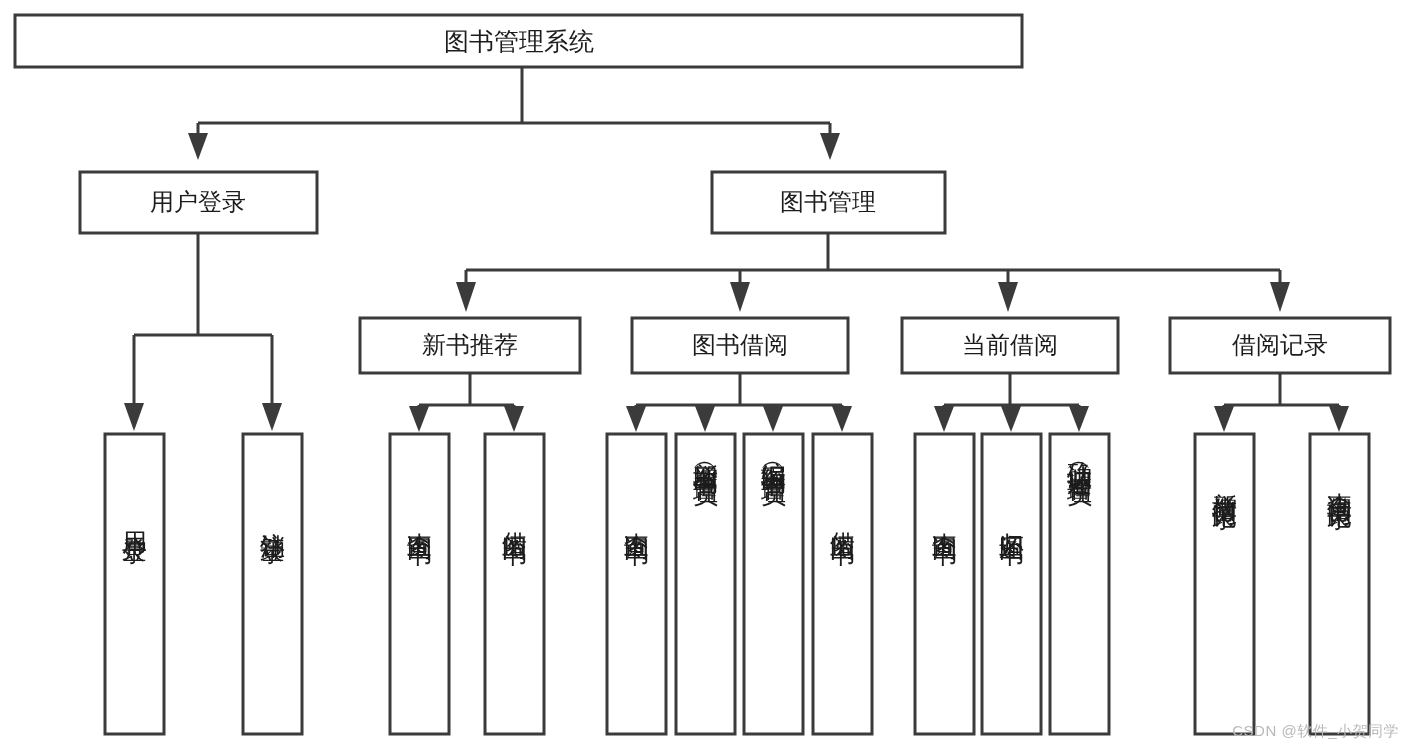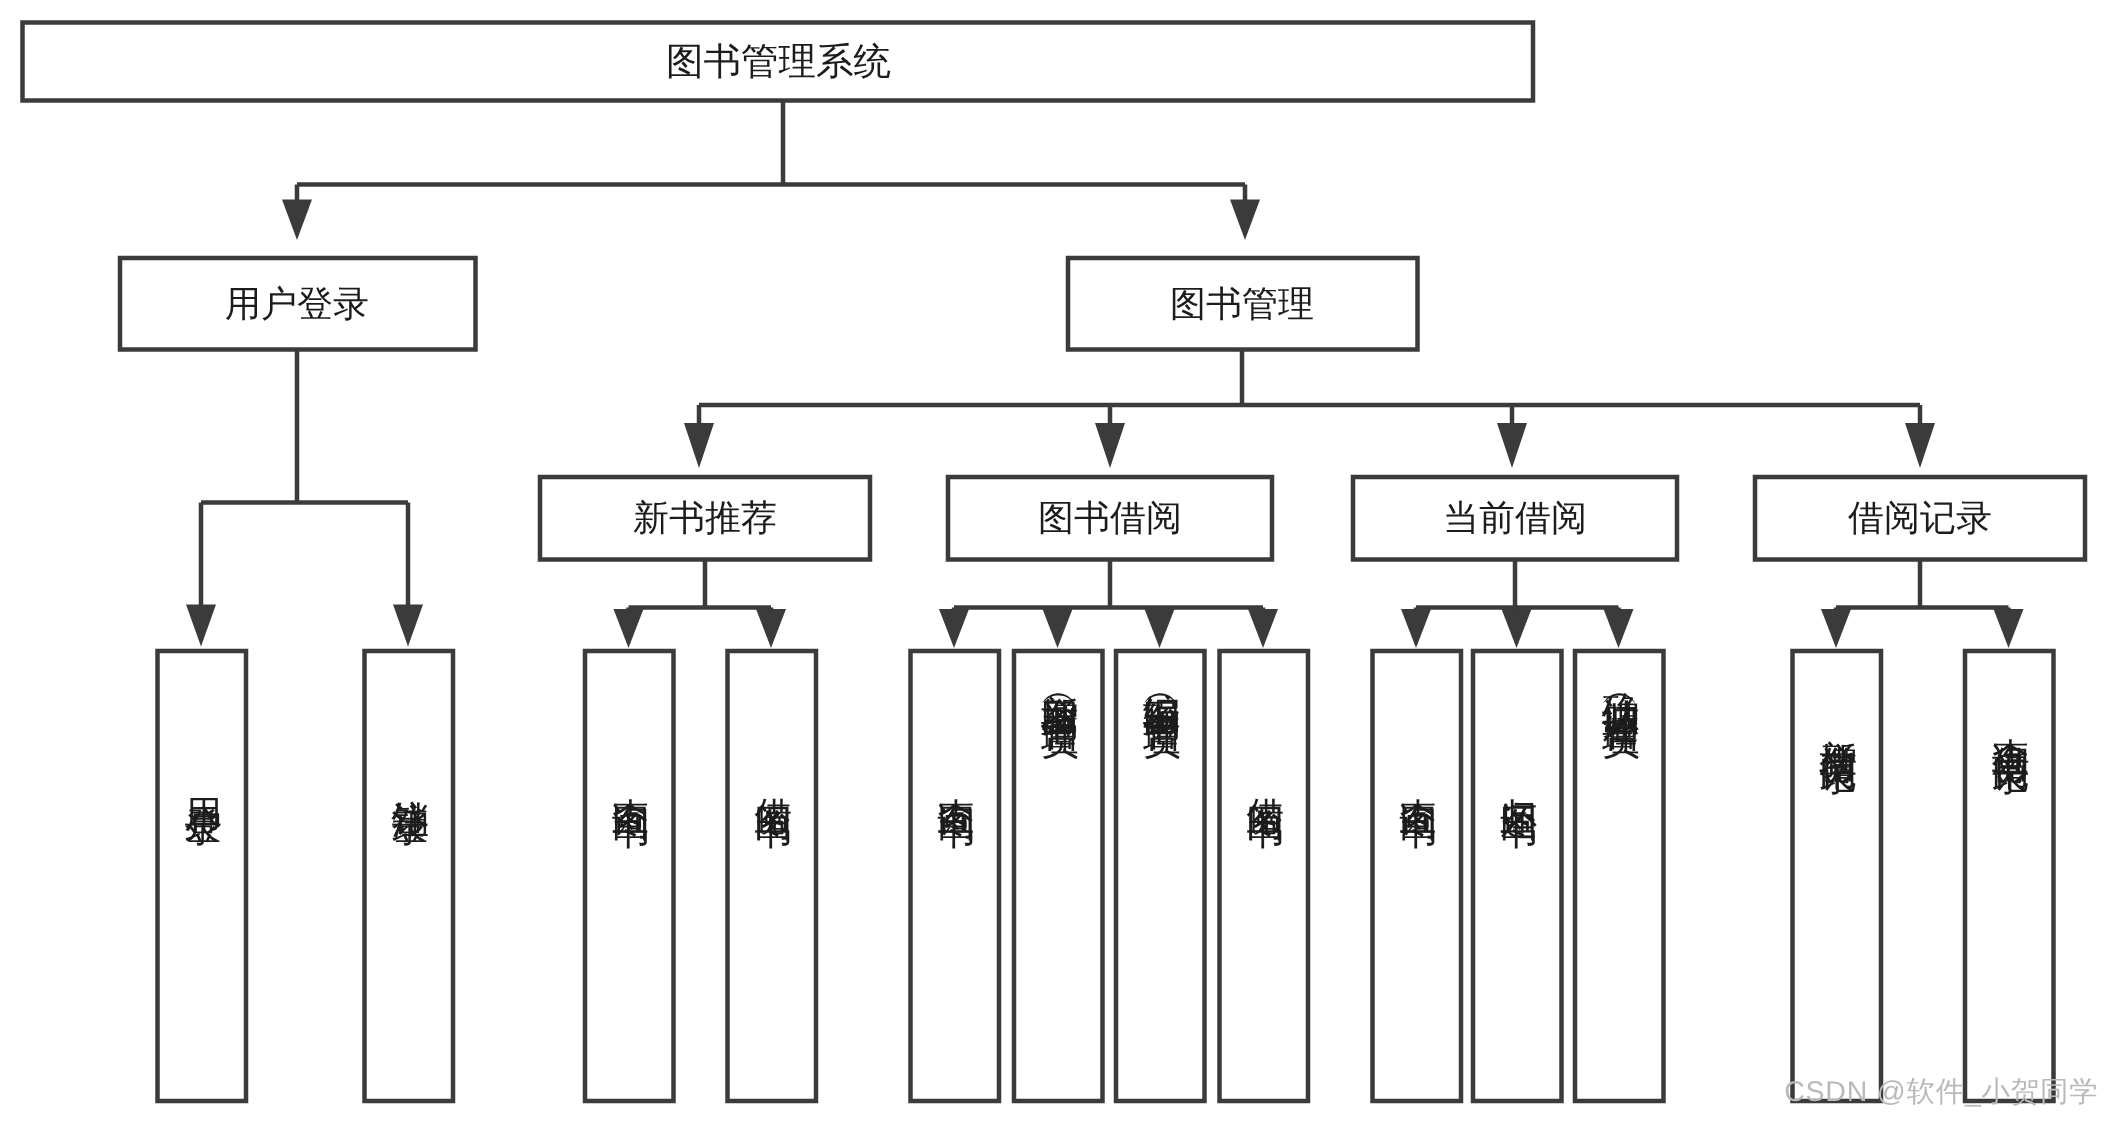--- a/index.html
+++ b/index.html
@@ -71,21 +71,21 @@
     line-height: 1;
     color: #1c1c1c;
     letter-spacing: 3px;
     white-space: nowrap;
   }
   .watermark {
     position: absolute;
     right: 6px;
     bottom: 6px;
     font-family: "Liberation Sans", "DejaVu Sans", sans-serif;
-    font-size: 19px;
+    font-size: 15px;
     color: #b9b9b9;
     white-space: nowrap;
     letter-spacing: 0.5px;
   }
 </style>
 </head>
 <body>
 
 <div id="diagram-root">
 

